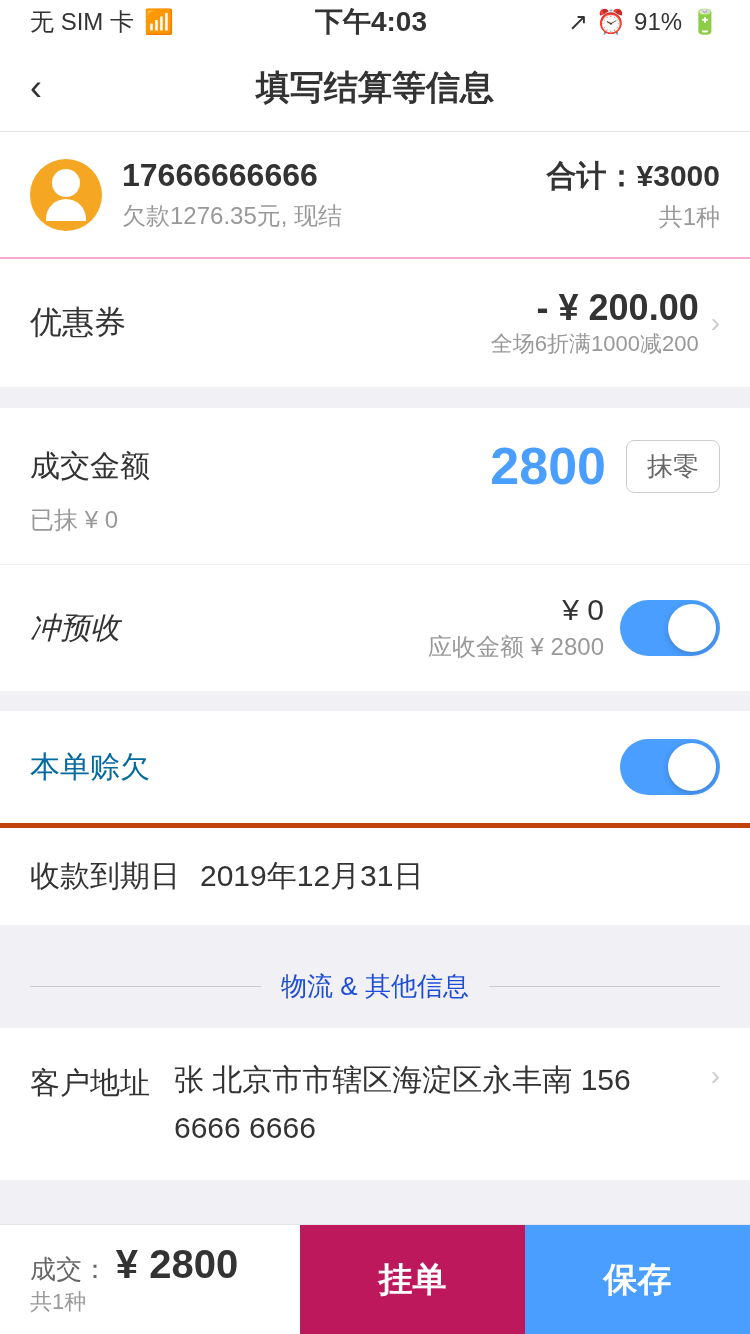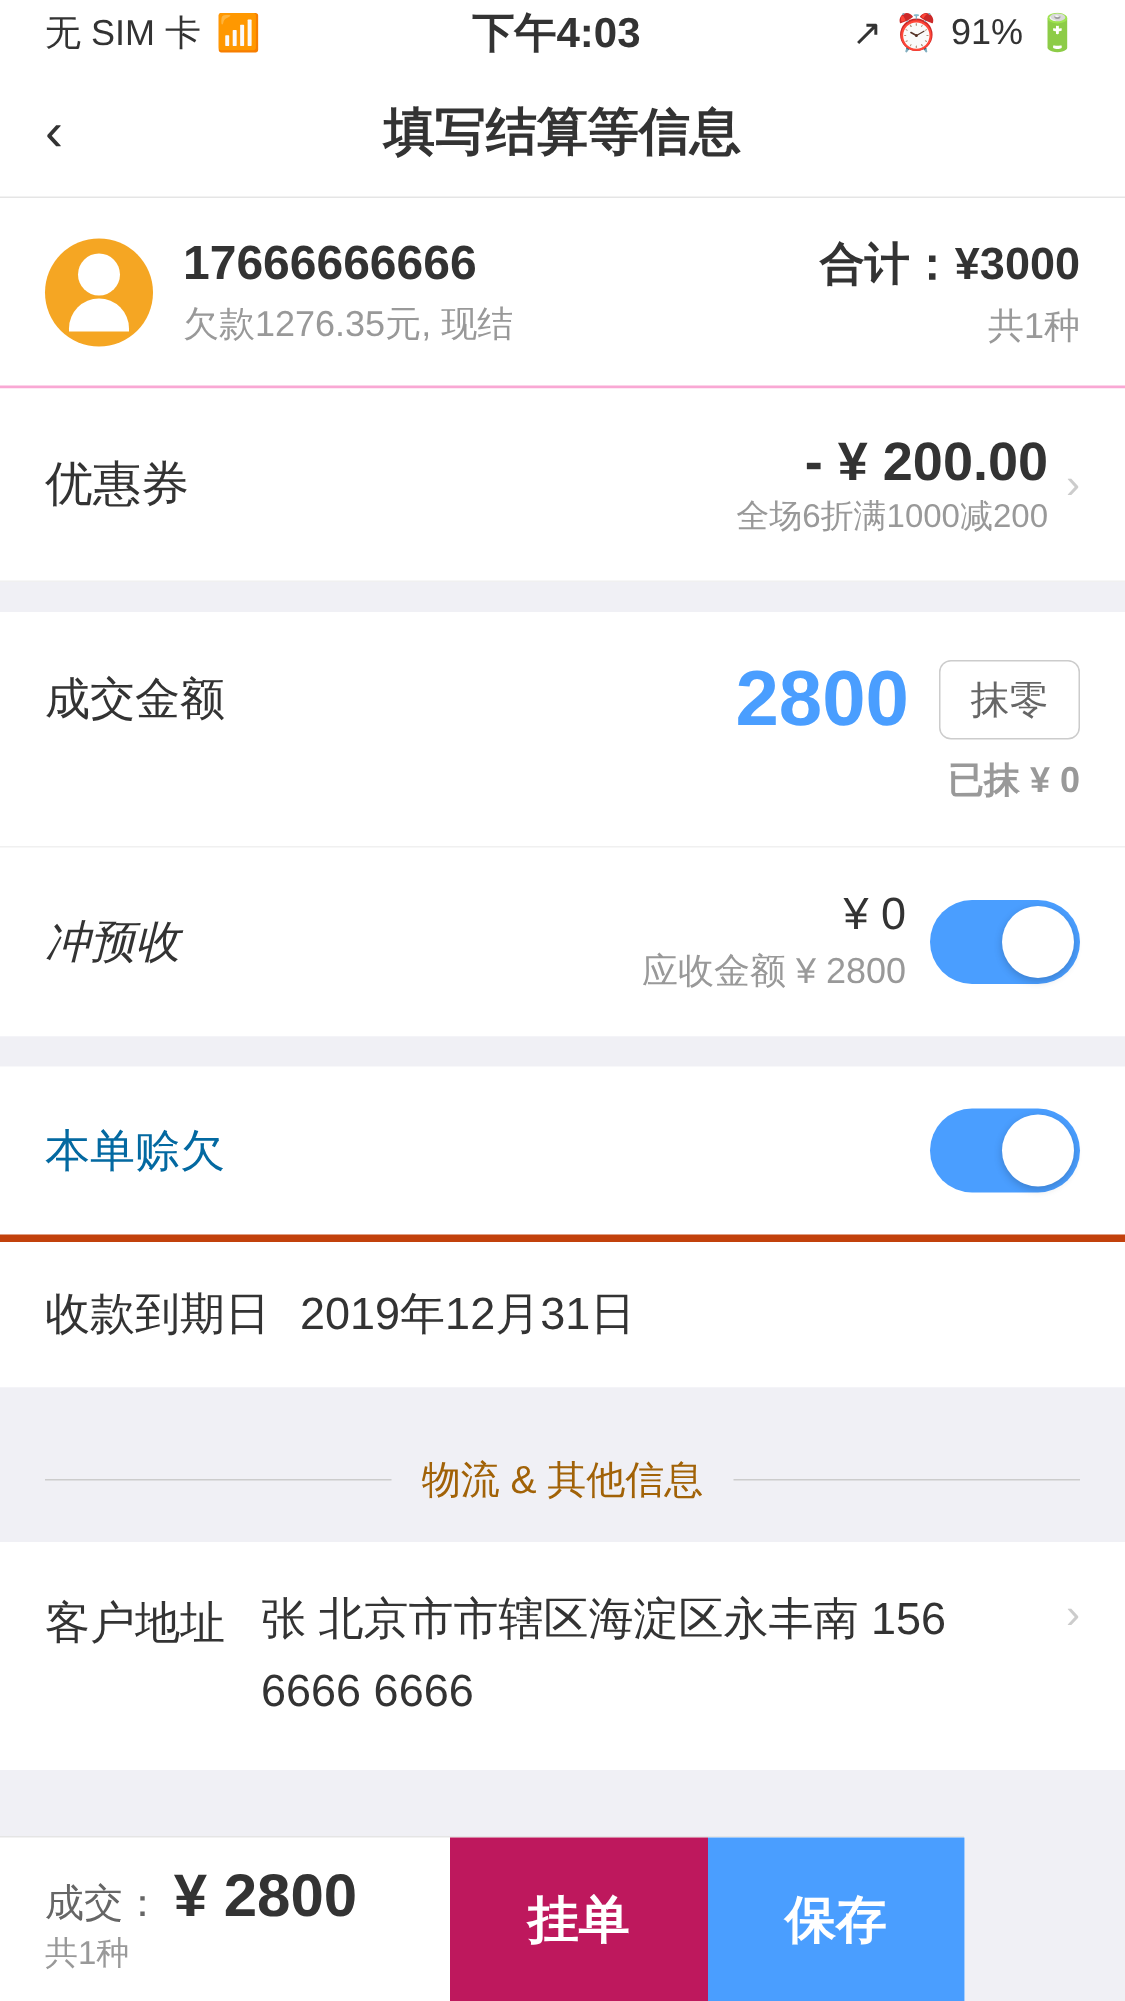--- a/index.html
+++ b/index.html
@@ -166,22 +166,20 @@
       border-radius: 8px;
       padding: 8px 20px;
       font-size: 26px;
       color: #666;
       background: #fff;
       cursor: pointer;
     }
     .amount-sub {
       font-size: 24px;
       color: #999;
-      text-align: right;
-      font-weight: bold;
     }
 
     
     .prepay-section {
       background: #fff;
       padding: 28px 30px;
       border-top: 1px solid #f0f0f0;
     }
     .prepay-row {
       display: flex;
@@ -276,21 +274,21 @@
       justify-content: center;
       gap: 20px;
     }
     .divider-line {
       flex: 1;
       height: 1px;
       background: #ccc;
     }
     .divider-text {
       font-size: 26px;
-      color: #a16207;
+      color: #1d4ed8;
     }
 
     
     .address-section {
       background: #fff;
       padding: 28px 30px;
       display: flex;
       align-items: flex-start;
       justify-content: space-between;
     }
@@ -318,21 +316,21 @@
     
     .bottom-spacer {
       height: 140px;
       background: #f0f0f5;
     }
 
     
     .footer {
       position: fixed;
       bottom: 0;
-      width: 643px;
+      width: 750px;
       height: 110px;
       display: flex;
       align-items: center;
       background: #fff;
       border-top: 1px solid #e5e5e5;
     }
     .footer-left {
       flex: 0 0 300px;
       padding: 0 30px;
     }

